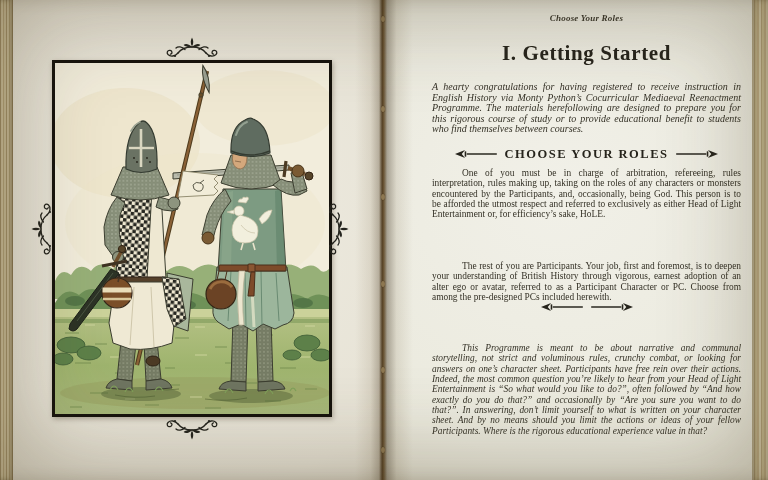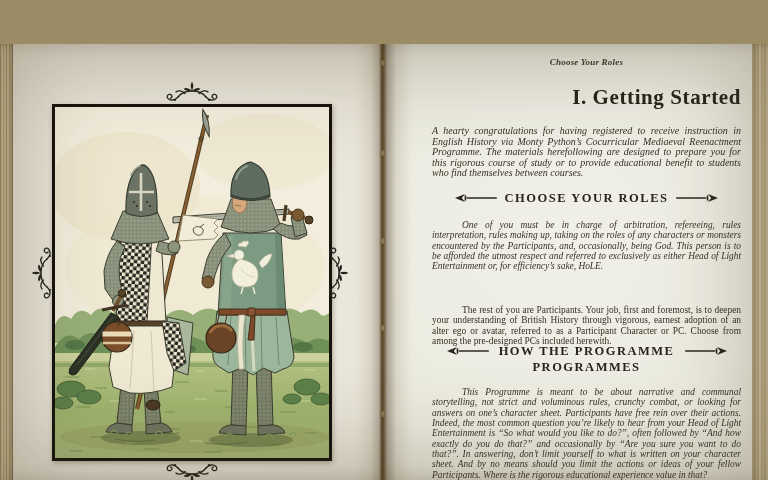--- a/index.html
+++ b/index.html
@@ -1,21 +1,21 @@
 <!DOCTYPE html>
 <html><head>
 <meta charset="utf-8">
 <style>
   html,body{margin:0;padding:0;}
   body{
     width:768px;height:480px;position:relative;overflow:hidden;
     background:#9c8c66;
     font-family:"Liberation Serif", serif;
   }
-  .book{position:absolute;inset:0;margin-top:44px;}
+  .book{position:absolute;inset:0;}
   
   .page{position:absolute;top:0;height:480px;}
   .page-left{
     left:0;width:383px;
     background:radial-gradient(120% 100% at 58% 45%, #edeadf 0%, #e7e3d6 55%, #dcd7c7 82%, #c9c2ad 100%);
   }
   .page-left::after{
     content:"";position:absolute;right:0;top:0;bottom:0;width:28px;
     background:linear-gradient(to right, rgba(120,100,60,0) 0%, rgba(110,90,55,.12) 55%, rgba(80,62,35,.35) 88%, rgba(55,42,22,.55) 100%);
   }
@@ -58,39 +58,39 @@
   .flourish.f-bottom{left:164px;top:418px;transform:rotate(180deg);}
   .flourish.f-left{left:14px;top:218px;transform:rotate(-90deg);}
   .flourish.f-right{left:310px;top:218px;transform:rotate(90deg);}
   
   .content{position:absolute;left:49px;top:0;width:309px;color:#312e24;}
   .running-head{
     position:absolute;top:13px;width:100%;text-align:center;
     font-size:9px;font-style:italic;font-weight:bold;color:#3a372c;letter-spacing:.2px;
   }
   .title{
-    position:absolute;top:41px;width:100%;text-align:right;
+    position:absolute;top:41px;width:100%;text-align:center;
     font-size:21px;font-weight:bold;letter-spacing:.6px;color:#26241c;
   }
   .intro{
     position:absolute;top:82px;width:100%;
     font-style:italic;font-size:10px;line-height:1.06;text-align:justify;color:#343126;
   }
   .sec-head{position:absolute;width:100%;display:flex;justify-content:center;align-items:flex-start;gap:8px;}
   .sec-head svg{width:42px;height:10px;flex:none;margin-top:3px;}
   .arrow-r{transform:scaleX(-1);}
   .sec-title{
     font-weight:bold;font-size:12.5px;letter-spacing:1.5px;line-height:1.3;
     text-align:center;color:#26241c;
   }
   .sec1{top:146px;}
   .sec2{top:299px;}
   .sec2 .sec-title{max-width:180px;}
   .para{position:absolute;width:100%;font-size:9.4px;line-height:1.1;text-align:justify;text-indent:30px;color:#343126;}
-  .p1{top:176px;font-style:italic;}
+  .p1{top:168px;}
   .p2{top:261px;}
   .p3{top:343px;font-style:italic;}
 </style>
 </head>
 <body>
 
 <svg width="0" height="0" style="position:absolute" aria-hidden="true">
   <defs>
     <symbol id="flourish-sym" viewBox="0 0 56 22">
       <g fill="none" stroke="#23231d" stroke-width="1.3" stroke-linecap="round">
@@ -337,21 +337,20 @@
           </svg>
       </div>
 
       <div class="para p1">One of you must be in charge of arbitration, refereeing, rules interpretation, rules making up, taking on the roles of any characters or monsters encountered by the Participants, and, occasionally, being God. This person is to be afforded the utmost respect and referred to exclusively as either Head of Light Entertainment or, for efficiency’s sake, HoLE.</div>
       <div class="para p2">The rest of you are Participants. Your job, first and foremost, is to deepen your understanding of British History through vigorous, earnest adoption of an alter ego or avatar, referred to as a Participant Character or PC. Choose from among the pre-designed PCs included herewith.</div>
 
       <div class="sec-head sec2">
         <svg>
             <use href="#arrow-sym"></use>
           </svg>
-        <div class="sec-title">HOW THE PROGRAMME PROGRAMMES</div>
         <svg class="arrow-r">
             <use href="#arrow-sym"></use>
           </svg>
       </div>
 
       <div class="para p3">This Programme is meant to be about narrative and communal storytelling, not strict and voluminous rules, crunchy combat, or looking for answers on one’s character sheet. Participants have free rein over their actions. Indeed, the most common question you’re likely to hear from your Head of Light Entertainment is “So what would you like to do?”, often followed by “And how exactly do you do that?” and occasionally by “Are you sure you want to do that?”. In answering, don’t limit yourself to what is written on your character sheet. And by no means should you limit the actions or ideas of your fellow Participants. Where is the rigorous educational experience value in that?</div>
 
     </div>
   </div>
 

